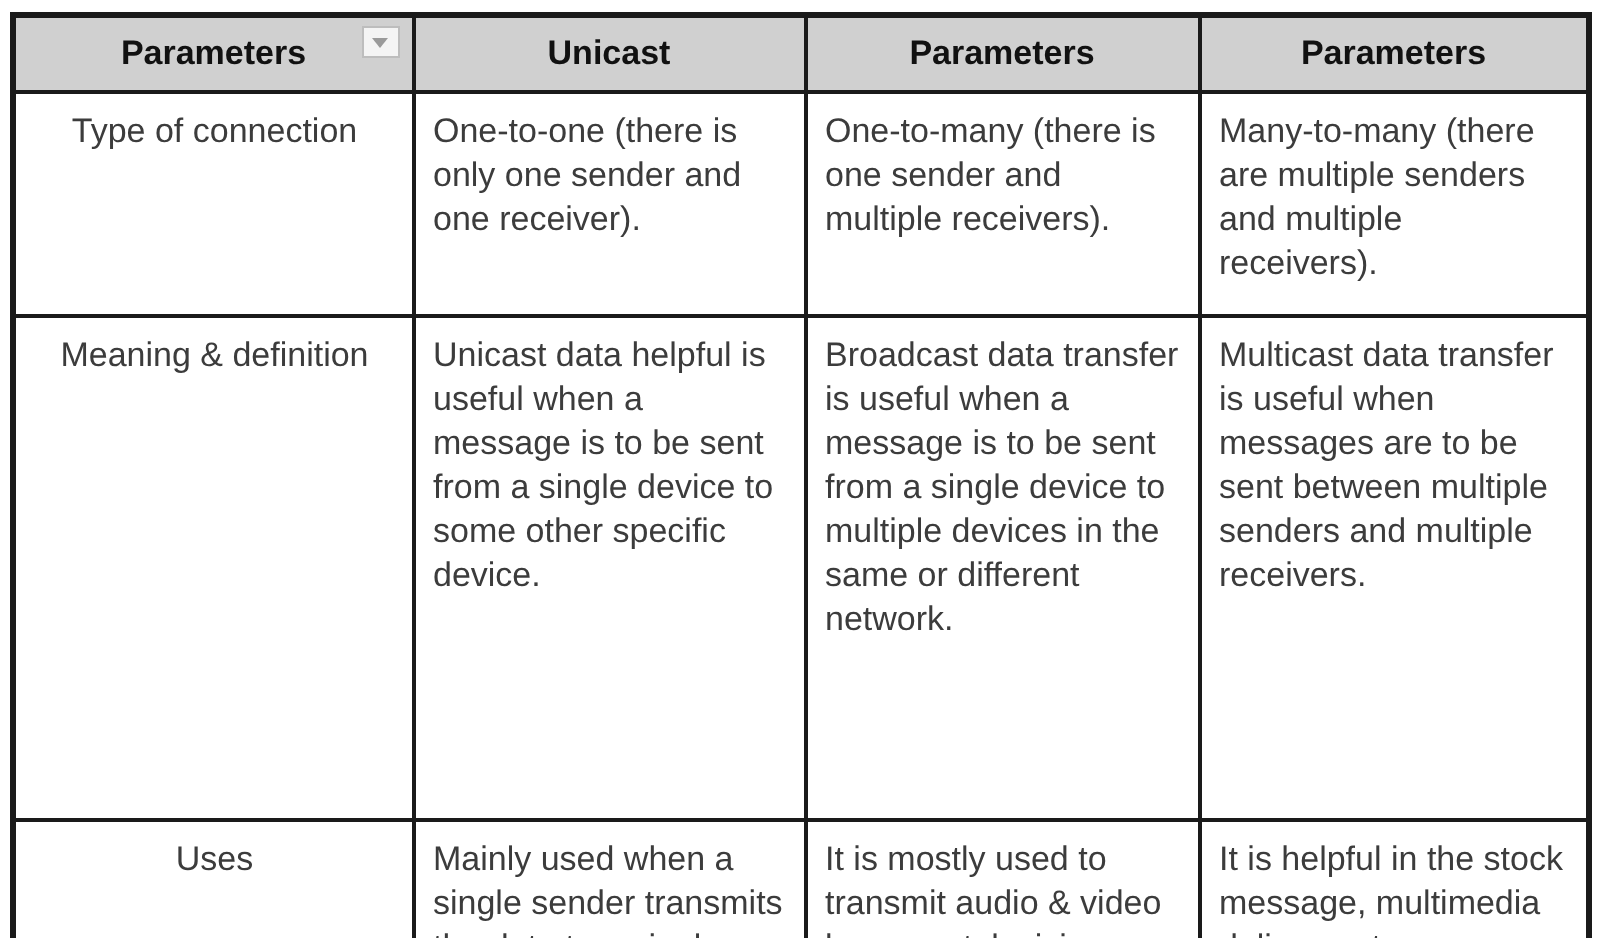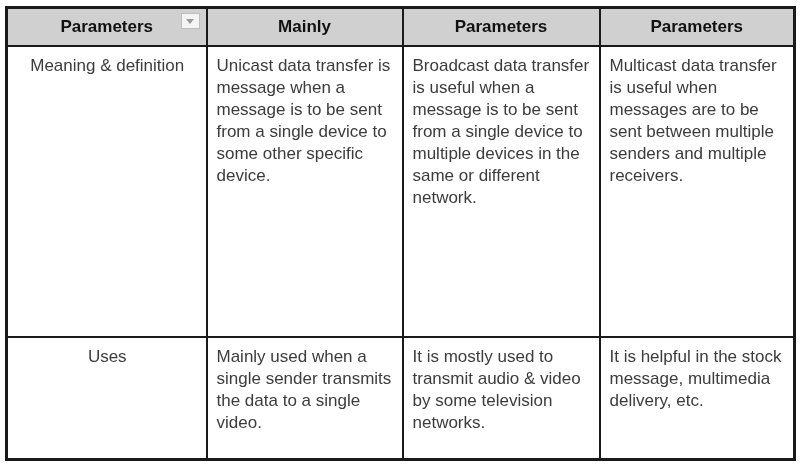--- a/index.html
+++ b/index.html
@@ -90,34 +90,40 @@
   </colgroup>
   <thead>
     <tr>
       <th>
         <span>Parameters</span>
         <button class="filter-btn">
           <span class="tri-down"></span>
         </button>
       </th>
       <th>
-        <span>Mainly</span>
+        <span>Unicast</span>
       </th>
       <th>
         <span>Parameters</span>
       </th>
       <th>
         <span>Parameters</span>
       </th>
     </tr>
   </thead>
   <tbody>
+    <tr class="r1">
+      <td class="param">Type of connection</td>
+      <td>One-to-one (there is only one sender and one receiver).</td>
+      <td>One-to-many (there is one sender and multiple receivers).</td>
+      <td>Many-to-many (there are multiple senders and multiple receivers).</td>
+    </tr>
     <tr class="r2">
       <td class="param">Meaning &amp; definition</td>
-      <td>Unicast data transfer is message when a message is to be sent from a single device to some other specific device.</td>
+      <td>Unicast data helpful is useful when a message is to be sent from a single device to some other specific device.</td>
       <td>Broadcast data transfer is useful when a message is to be sent from a single device to multiple devices in the same or different network.</td>
       <td>Multicast data transfer is useful when messages are to be sent between multiple senders and multiple receivers.</td>
     </tr>
     <tr class="r3">
       <td class="param">Uses</td>
       <td>Mainly used when a single sender transmits the data to a single video.</td>
       <td>It is mostly used to transmit audio &amp; video by some television networks.</td>
       <td>It is helpful in the stock message, multimedia delivery, etc.</td>
     </tr>
   </tbody>

